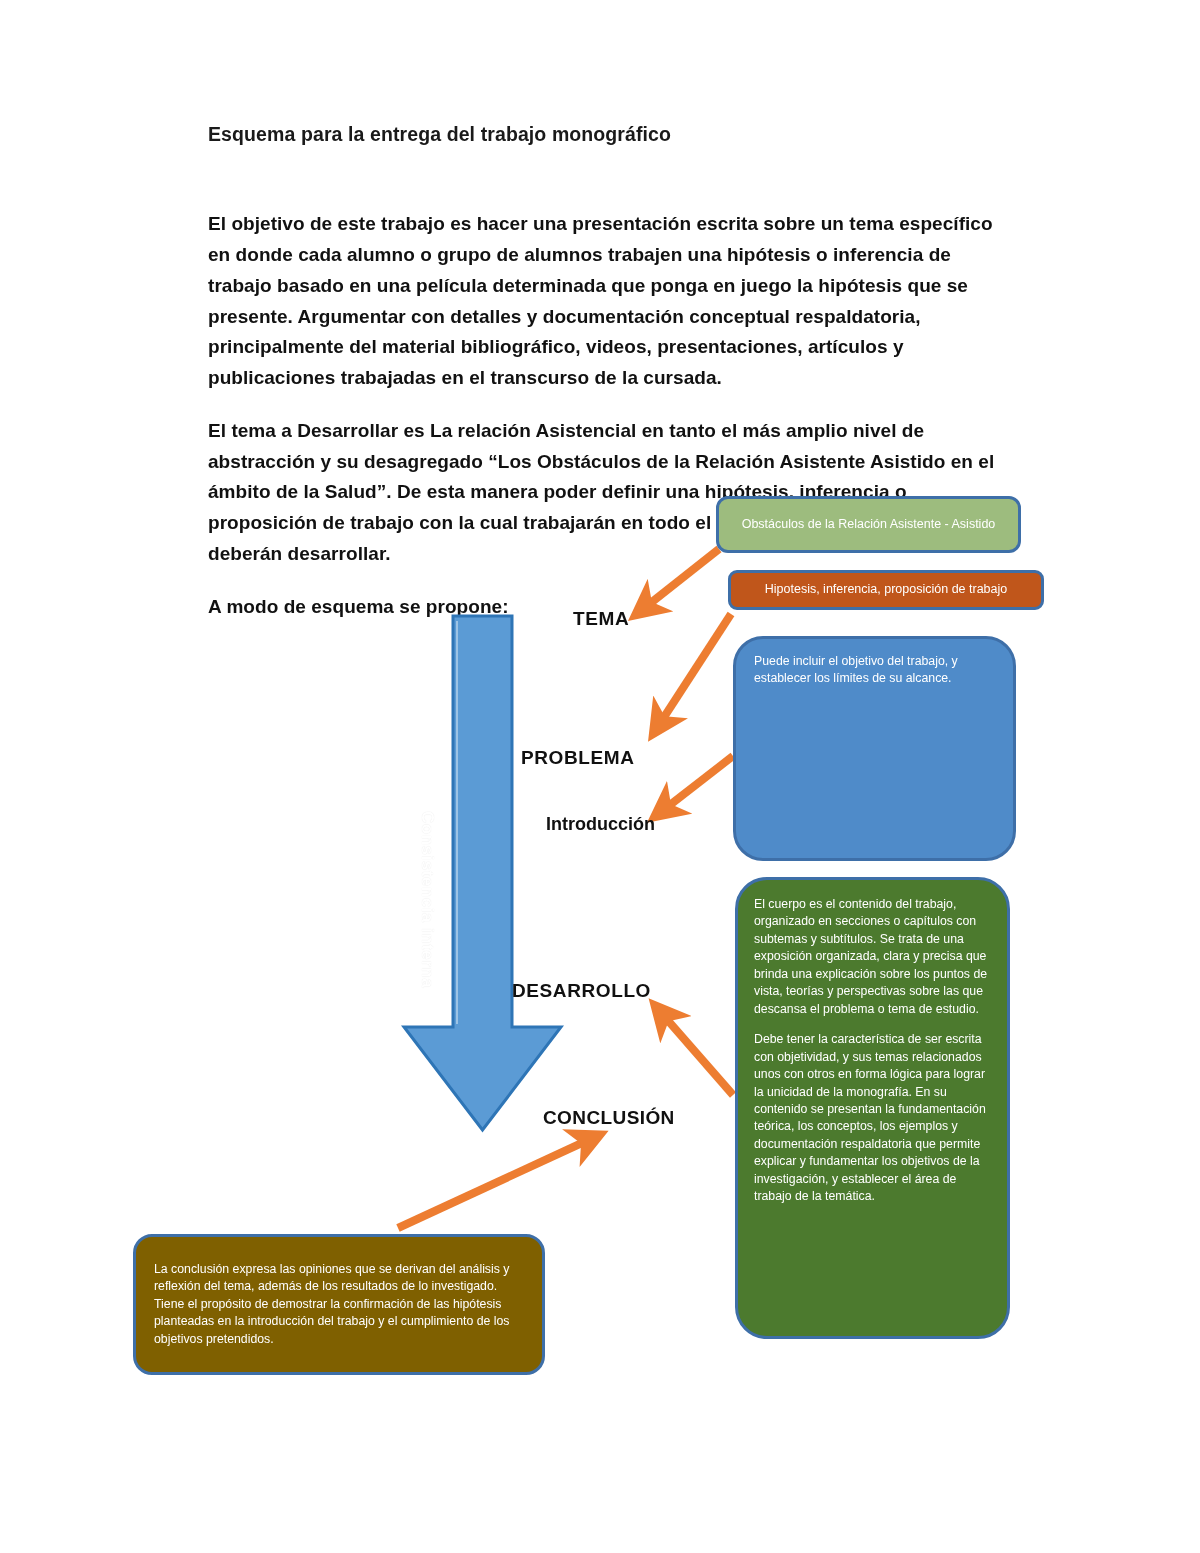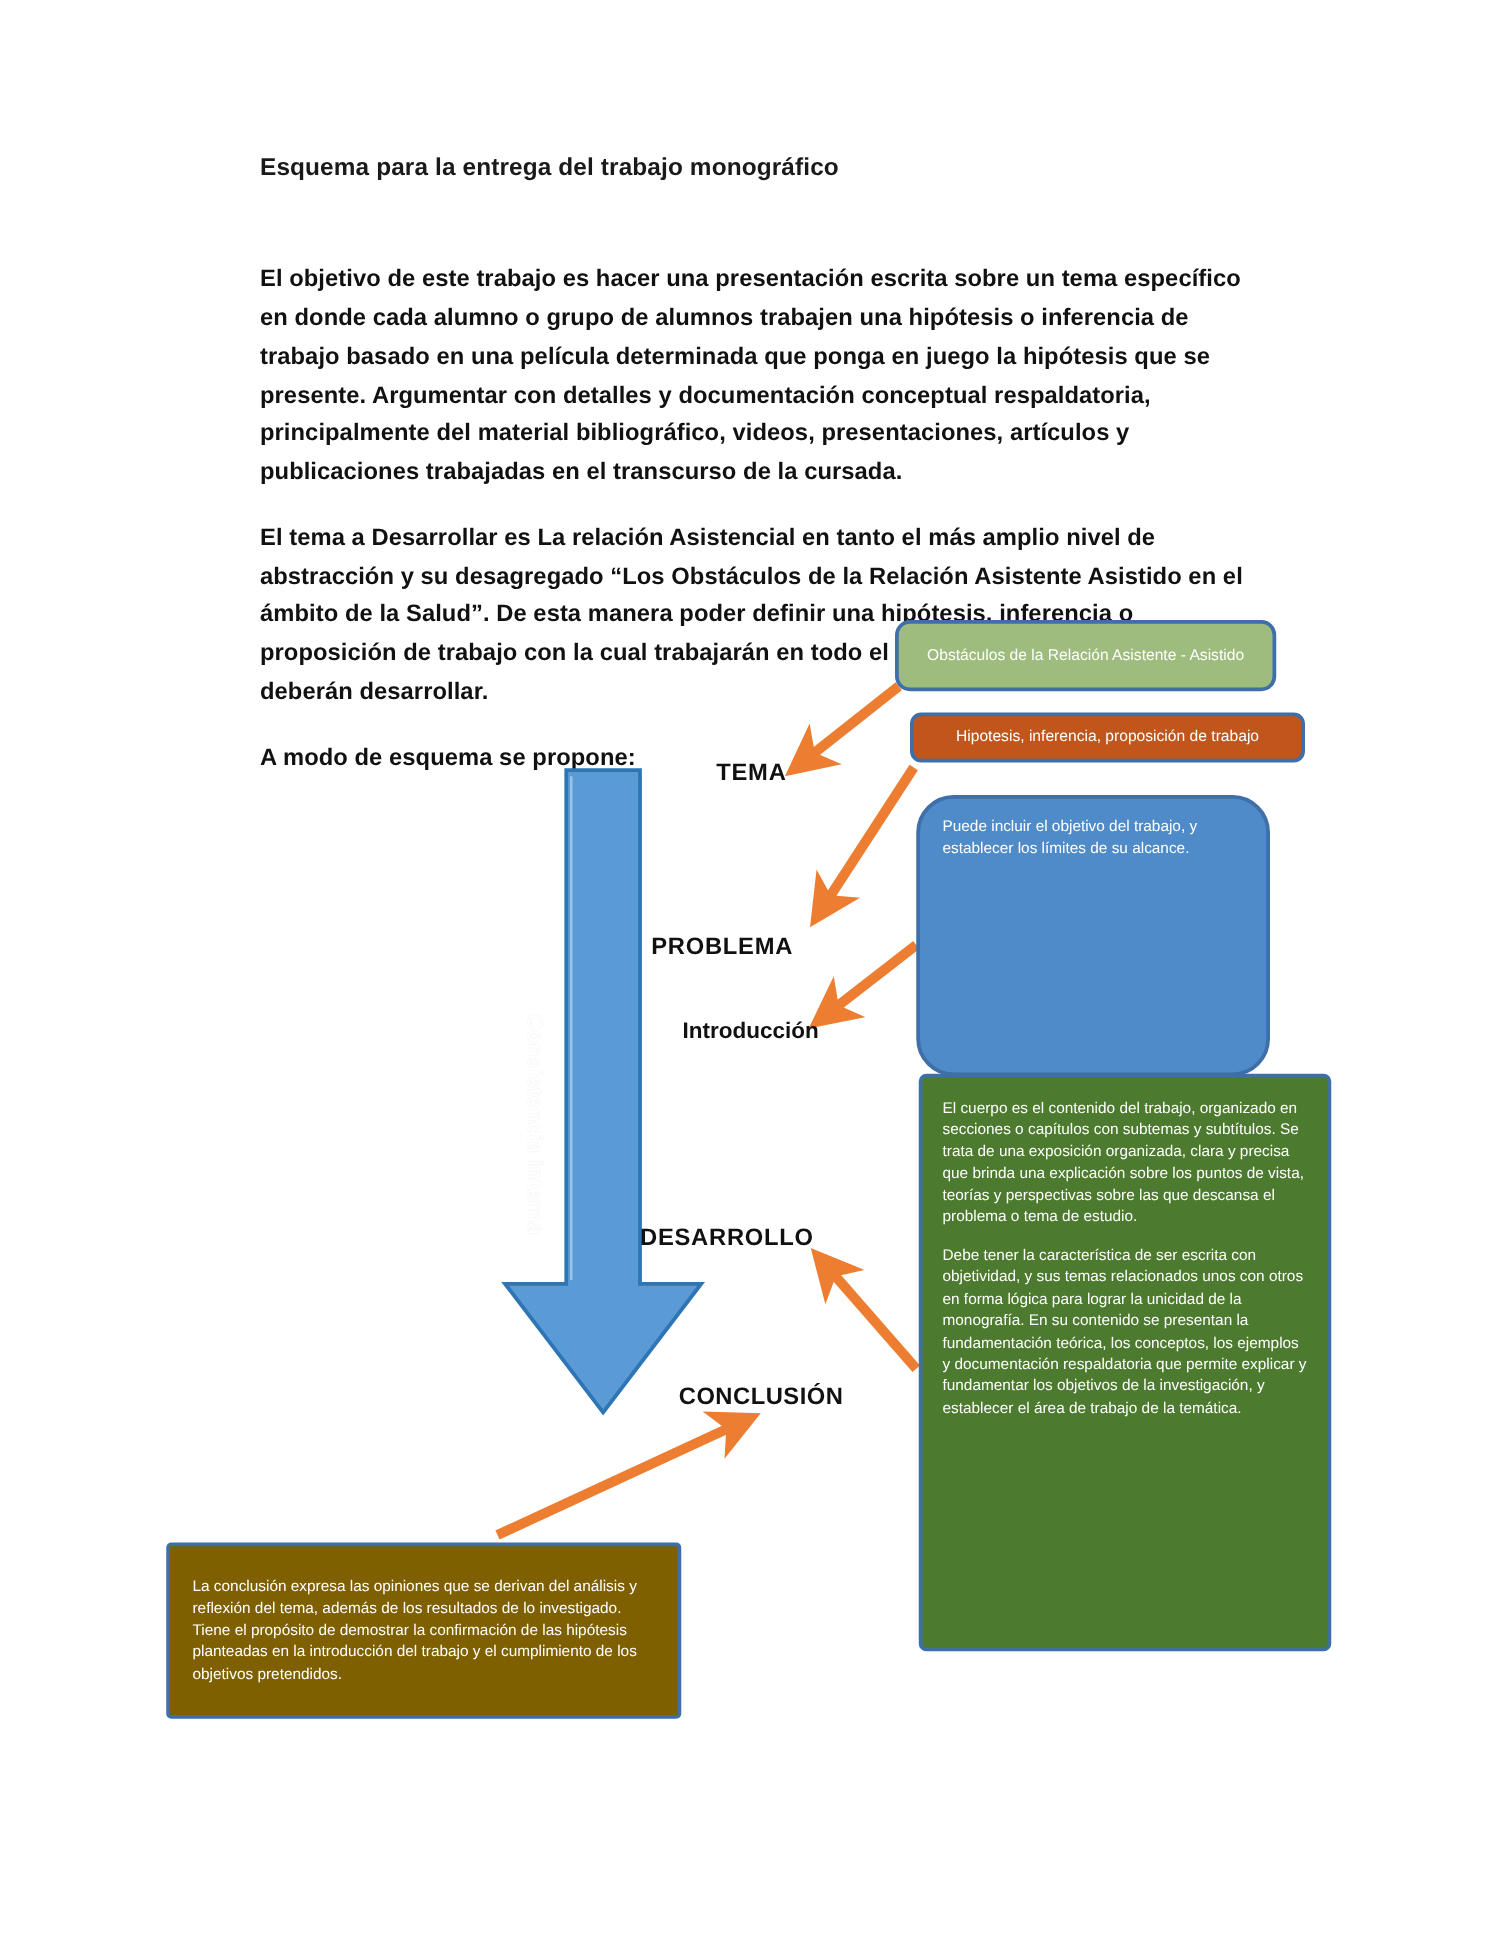--- a/index.html
+++ b/index.html
@@ -98,37 +98,37 @@
     height: 225px;
     background: #4F8BC9;
     border-radius: 30px;
     font-size: 12.3px;
     padding: 14px 18px;
     justify-content: flex-start;
   }
 
   .node-darkgreen {
     left: 735px;
-    top: 859px;
-    width: 330px;
+    top: 877px;
+    width: 275px;
     height: 462px;
     background: #4C7A2E;
-    border-radius: 6px;
+    border-radius: 32px;
     font-size: 12.3px;
     padding: 16px 16px;
     justify-content: flex-start;
   }
 
   .node-olive {
     left: 133px;
     top: 1234px;
     width: 412px;
     height: 141px;
     background: #7F6000;
-    border-radius: 4px;
+    border-radius: 19px;
     font-size: 12.3px;
     padding: 14px 18px;
   }
 
   .node p {
     margin: 0;
   }
   .node p + p {
     margin-top: 13px;
   }

